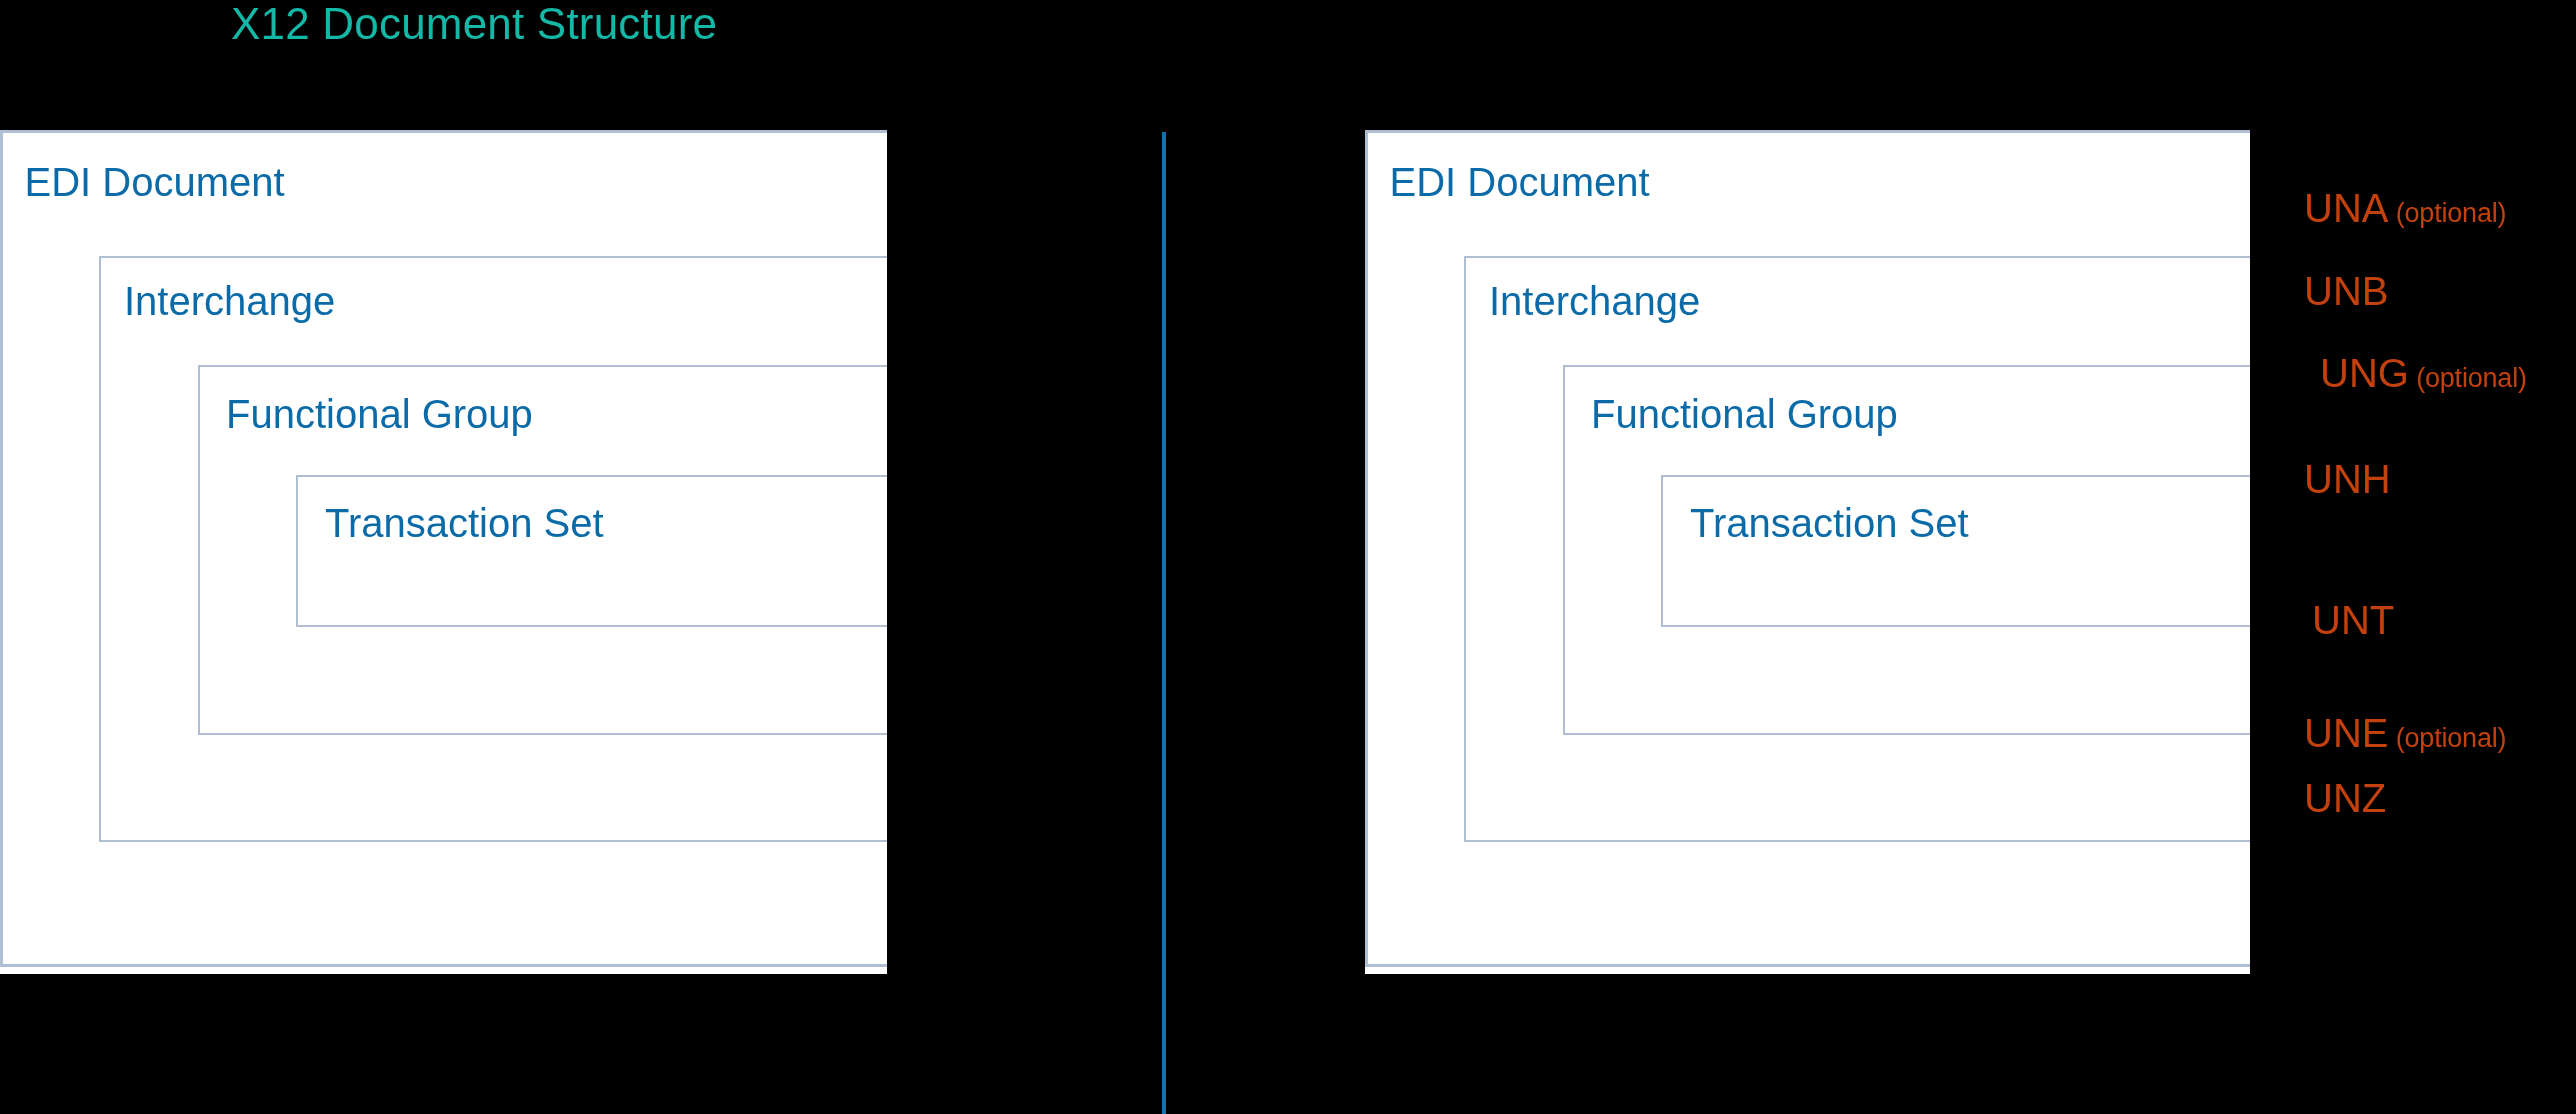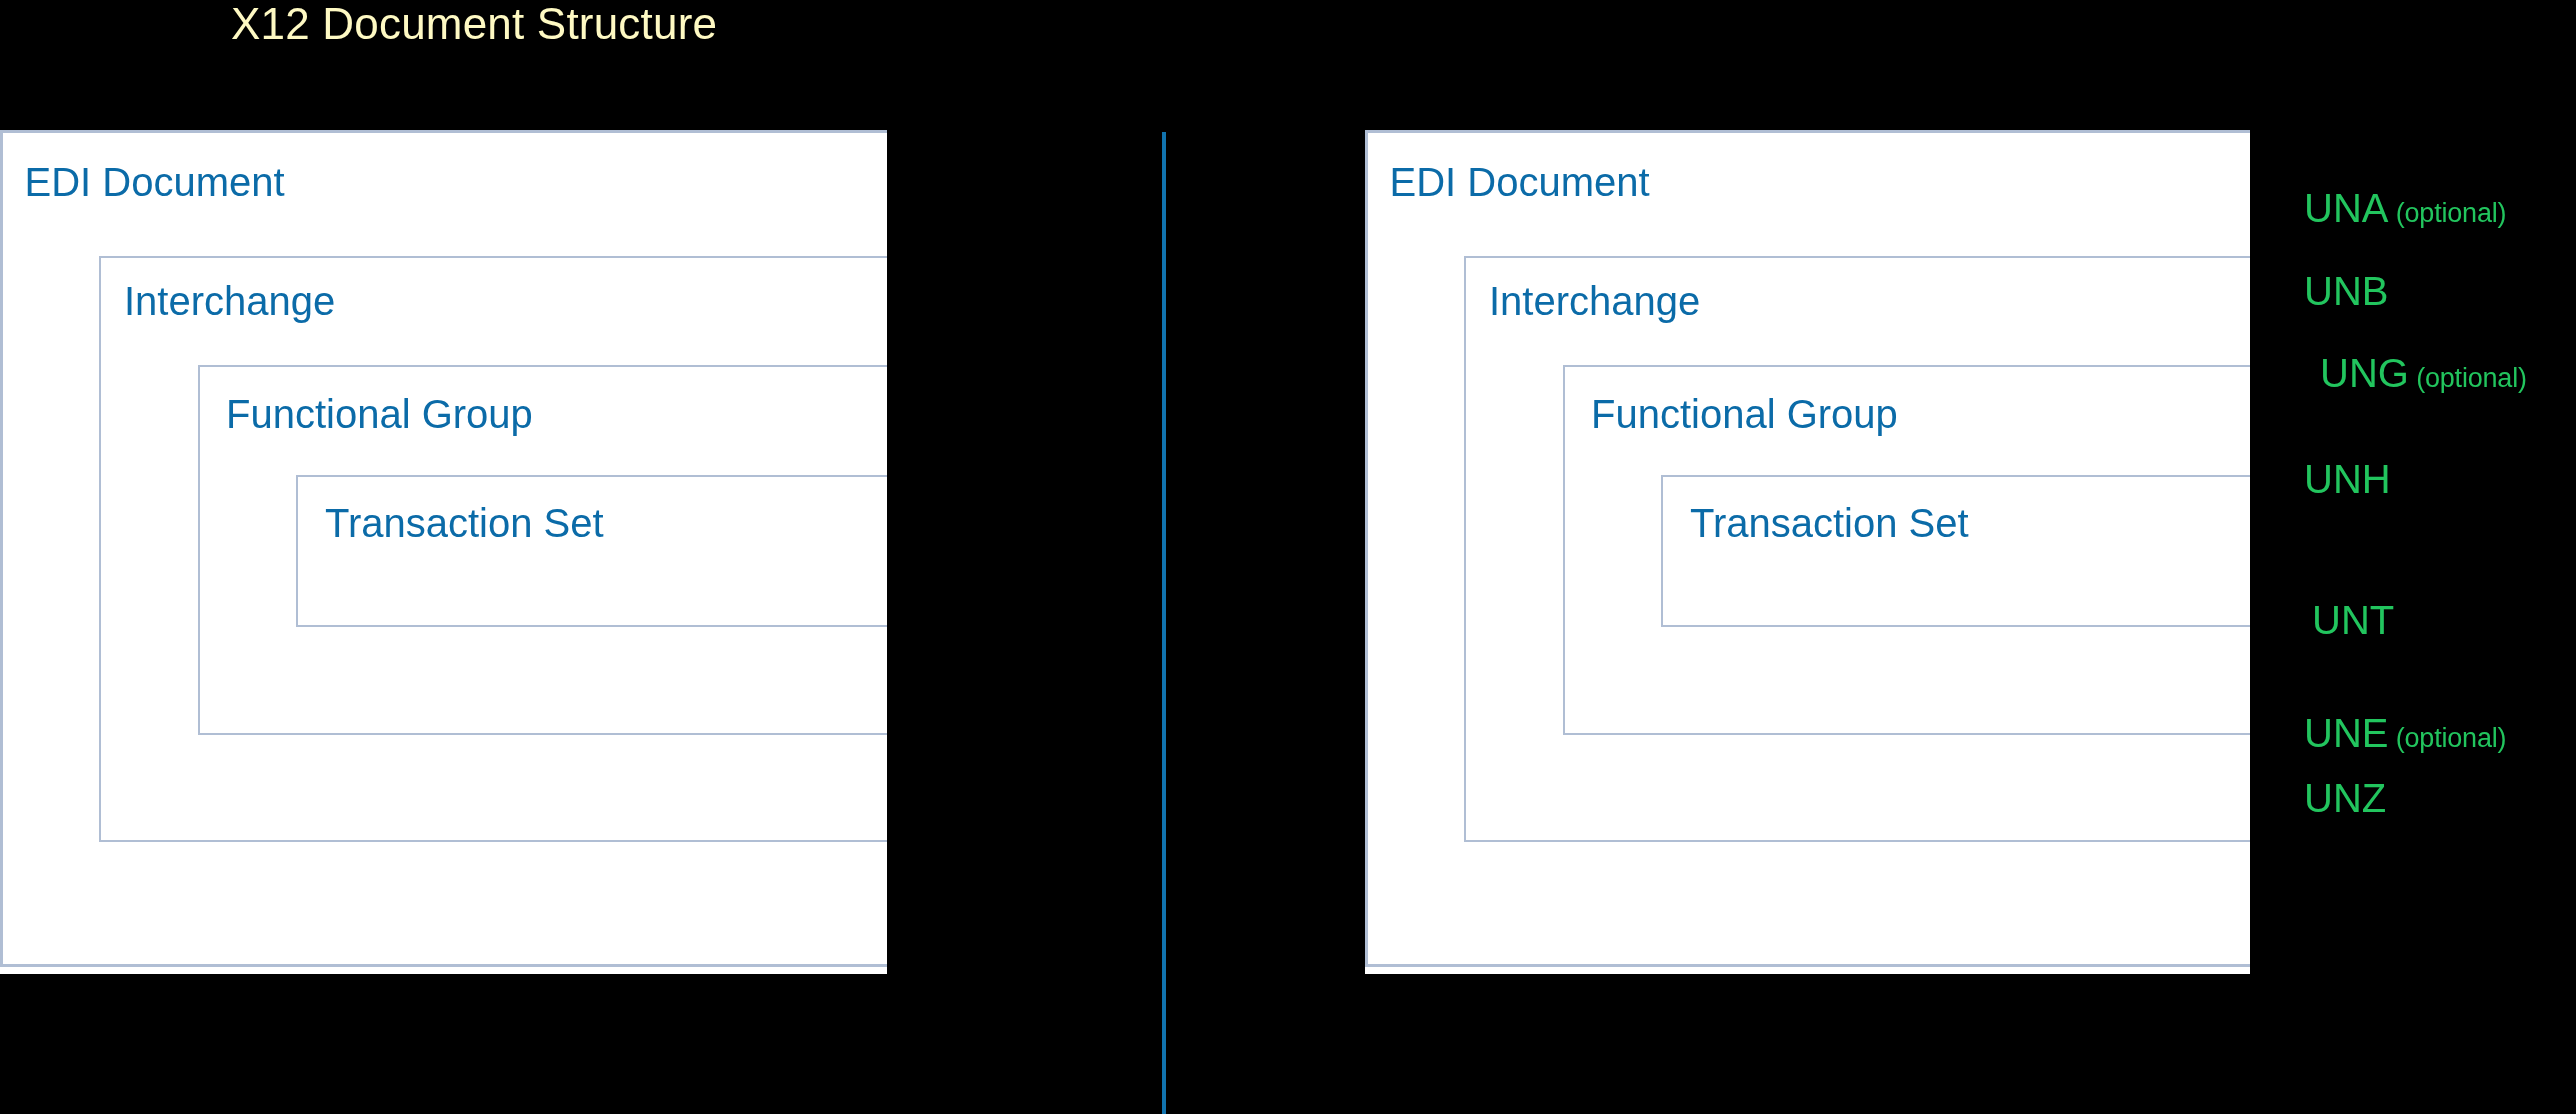--- a/index.html
+++ b/index.html
@@ -19,21 +19,21 @@
     position: absolute;
     left: 0; top: 0;
     width: 2576px;
     height: 1114px;
     background: #000000;
   }
 
   
   .title {
     position: absolute;
-    color: #fef9c3;
+    color: #14b8a6;
     font-size: 44px;
     font-weight: 400;
     letter-spacing: 0.2px;
     white-space: nowrap;
     line-height: 1;
   }
   #title-x12     { left: 231px;  top: 1.9px; }
   #title-edifact { left: 1473px; top: 1.9px; }
 
   
@@ -102,21 +102,21 @@
     background: #1173ae;
   }
 
   
   .seg-col { position: absolute; }
   #seg-col-x12     { left: 909px;  top: 0px; width: 245px; height: 1114px; }
   #seg-col-edifact { left: 2304px; top: 0px; width: 272px; height: 1114px; }
 
   .seg {
     position: absolute;
-    color: #22c55e;
+    color: #c2410c;
     font-size: 40px;
     font-weight: 400;
     white-space: nowrap;
     line-height: 1;
   }
   .seg .opt {
     font-size: 27px;
     letter-spacing: -0.2px;
   }
 </style>

